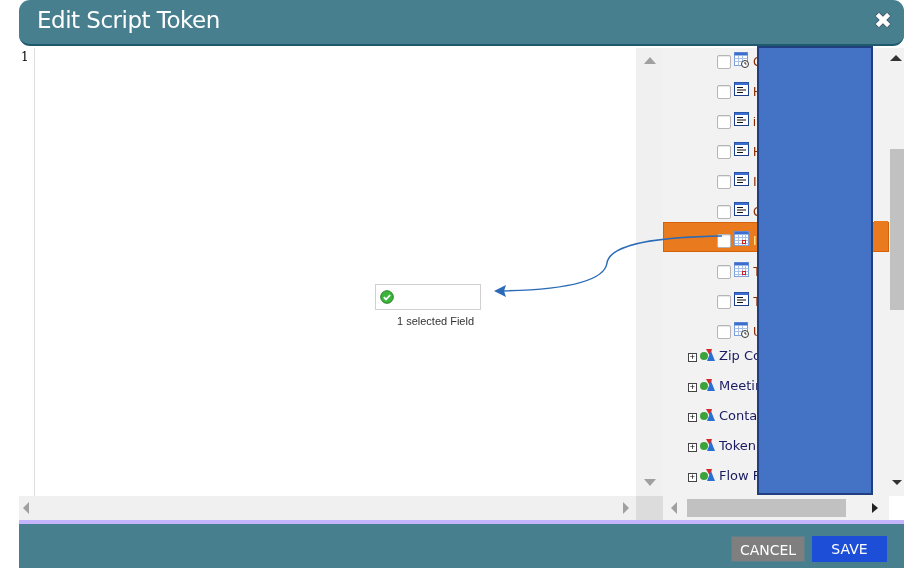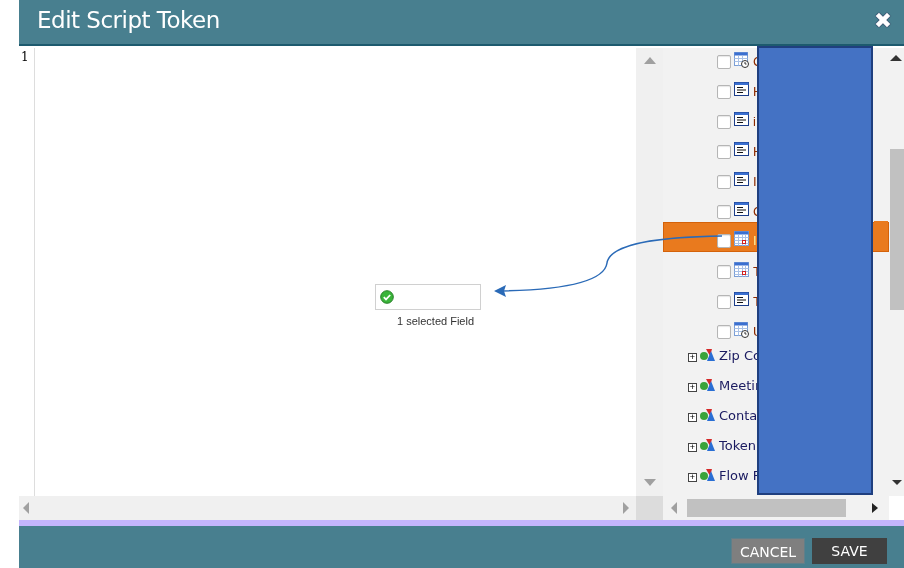--- a/index.html
+++ b/index.html
@@ -1,18 +1,18 @@
 <!DOCTYPE html>
 <html><head>
 <meta charset="utf-8">
 <style>
   * { box-sizing: border-box; margin: 0; padding: 0; }
   html, body { width: 904px; height: 568px; overflow: hidden; background: #ffffff; font-family: "Liberation Sans", "DejaVu Sans", sans-serif; }
   .dialog { position: absolute; left: 0; top: 0; width: 904px; height: 568px; background: #fff; }
-  .header { position: absolute; left: 19px; top: 0; width: 885px; height: 46px; background: #487f8f; border-bottom: 2px solid #1d5a6e; }
+  .header { position: absolute; left: 19px; top: 0; width: 885px; height: 46px; background: #487f8f; border-bottom: 2px solid #1d5a6e; border-radius: 11px; }
   .header-title { position: absolute; left: 18px; top: 7px; color: #ffffff; font-size: 23px; font-family: "DejaVu Sans", sans-serif; letter-spacing: -0.5px; }
   .close-btn { position: absolute; right: 10px; top: 10px; width: 22px; height: 22px; color: #fff; font-size: 22px; font-weight: bold; line-height: 22px; text-align: center; cursor: pointer; text-shadow: 0 0 1px #003, 0 0 1px #003; }
   .gutter { position: absolute; left: 0; top: 48px; width: 35px; height: 448px; background: #fff; border-right: 1px solid #ddd; }
   .line-no { position: absolute; left: 21px; top: 2px; font-family: "DejaVu Serif", serif; font-size: 12px; color: #000; }
   .editor { position: absolute; left: 35px; top: 48px; width: 601px; height: 448px; background: #fff; }
   .hscroll-left { position: absolute; left: 19px; top: 496px; width: 617px; height: 24px; background: #f0f0f0; }
   .arrow-left-small { position: absolute; width: 0; height: 0; border-top: 6px solid transparent; border-bottom: 6px solid transparent; border-right: 6px solid #a0a0a0; }
   .arrow-right-small { position: absolute; width: 0; height: 0; border-top: 6px solid transparent; border-bottom: 6px solid transparent; border-left: 6px solid #a0a0a0; }
   .corner-box { position: absolute; left: 636px; top: 496px; width: 27px; height: 24px; background: #dcdcdc; }
   .left-vscroll { position: absolute; left: 636px; top: 48px; width: 27px; height: 448px; background: #f0f0f0; }
@@ -29,24 +29,24 @@
   .grp-icon { position: absolute; left: 36px; top: 5px; width: 18px; height: 14px; }
   .grp-label { position: absolute; left: 56px; top: 5px; font-size: 13px; color: #1a1a60; white-space: nowrap; font-family: "DejaVu Sans", sans-serif; }
   .redact { position: absolute; left: 757px; top: 46px; width: 116px; height: 449px; background: #4472c4; border: 2px solid #1f3f7f; }
   .right-vscroll { position: absolute; left: 889px; top: 48px; width: 15px; height: 448px; background: #f2f2f2; }
   .right-thumb { position: absolute; left: 1px; top: 101px; width: 14px; height: 161px; background: #c1c1c1; }
   .up-tri-dark { position: absolute; width: 0; height: 0; border-left: 6px solid transparent; border-right: 6px solid transparent; border-bottom: 6px solid #333; }
   .down-tri-dark { position: absolute; width: 0; height: 0; border-left: 5px solid transparent; border-right: 5px solid transparent; border-top: 5px solid #333; }
   .hscroll-right { position: absolute; left: 663px; top: 496px; width: 226px; height: 24px; background: #f2f2f2; }
   .hthumb { position: absolute; left: 24px; top: 3px; width: 159px; height: 18px; background: #c1c1c1; }
   .arrow-right-dark { position: absolute; width: 0; height: 0; border-top: 5px solid transparent; border-bottom: 5px solid transparent; border-left: 6px solid #222; }
-  .footer { position: absolute; left: 19px; top: 520px; width: 885px; height: 48px; background: #487f8f; border-top: 6px solid #c4b5fd; }
+  .footer { position: absolute; left: 19px; top: 520px; width: 885px; height: 48px; background: #487f8f; border-top: 4px solid #c4b5fd; }
   .btn { position: absolute; top: 12px; height: 26px; color: #fff; font-size: 14px; text-align: center; line-height: 26px; cursor: pointer; font-family: "DejaVu Sans", sans-serif; }
   .btn-cancel { left: 712px; width: 74px; background: #7f7f7f; border: 1px solid #5f7f8a; }
-  .btn-save { left: 793px; width: 75px; background: #404040; }
+  .btn-save { left: 793px; width: 75px; background: #1d4ed8; }
   .badge { position: absolute; left: 375px; top: 284px; width: 106px; height: 26px; background: #fff; border: 1px solid #d0d0d0; }
   .badge-icon { position: absolute; left: 4px; top: 5px; width: 14px; height: 14px; }
   .badge-text { position: absolute; left: 21px; top: 6px; font-size: 11px; color: #333; white-space: nowrap; margin-top: 24px; }
   .arrow-svg { position: absolute; left: 490px; top: 225px; width: 240px; height: 75px; pointer-events: none; }
 </style>
 </head>
 <body>
 
 <div class="dialog">
 

